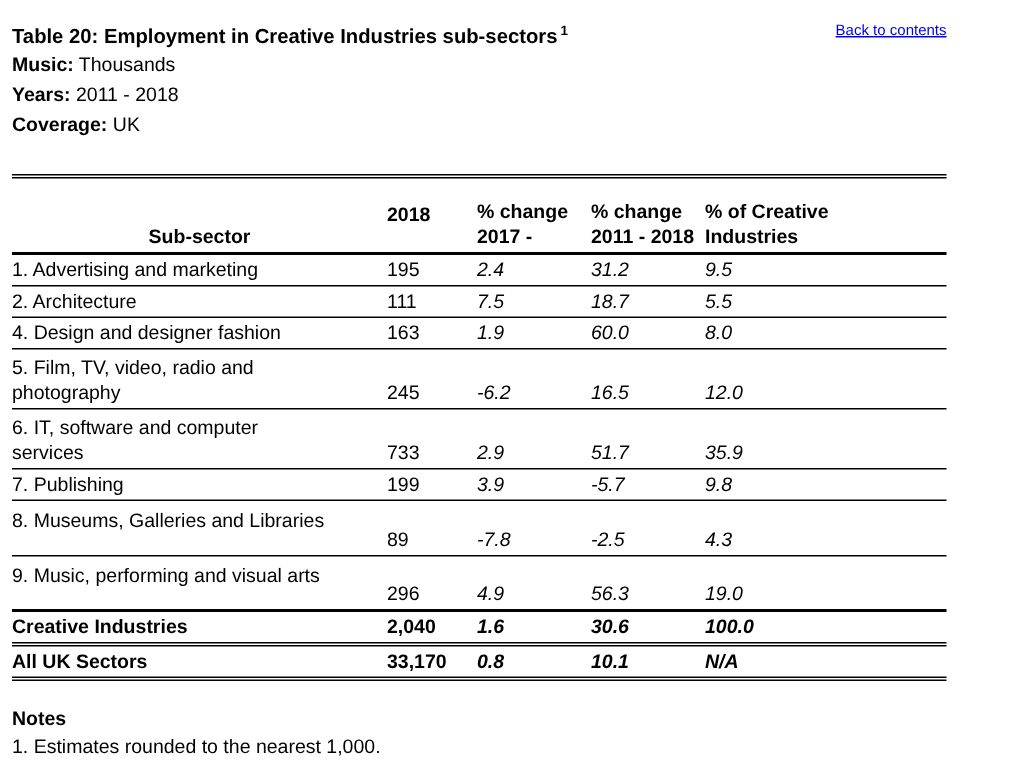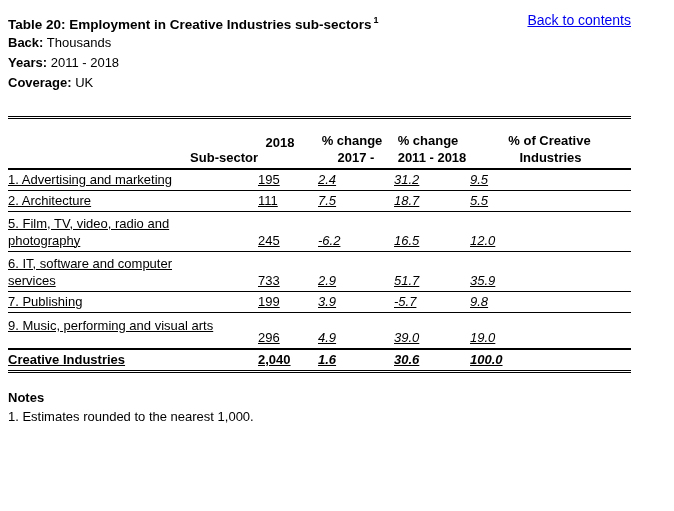--- a/index.html
+++ b/index.html
@@ -31,21 +31,21 @@
     line-height: 17px;
   }
   .doc-title sup {
     font-size: 9px;
     font-weight: bold;
     margin-left: 2px;
   }
   .back-link {
     color: #0000EE;
     text-decoration: underline;
-    font-size: 14px;
+    font-size: 10px;
     line-height: 17px;
     white-space: nowrap;
   }
   .meta-line { line-height: 20px; }
   .meta-label { font-weight: bold; }
 
   
   table.stats {
     border-collapse: collapse;
     table-layout: fixed;
@@ -59,28 +59,28 @@
   col.c-chg1  { width: 76px; }
   col.c-chg2  { width: 76px; }
   col.c-share { width: 161px; }
 
   th, td {
     padding: 1px 0 2px 0;
     font-size: 13px;
     line-height: 17px;
   }
   thead tr { border-bottom: 2.5px solid #000; }
-  thead th { height: 42px; font-weight: bold; vertical-align: bottom; text-align: center; }
-  thead th.label { text-align: right; }
+  thead th { height: 42px; font-weight: bold; vertical-align: bottom; text-align: left; }
+  thead th.label { text-align: center; }
   thead th.year { vertical-align: middle; }
   thead th.year div { padding-right: 16px; }
   .hline1 { padding-right: 8px; }
   .share .hline1 { padding-right: 2px; margin-top: 12px; }
 
-  tbody tr { border-bottom: 1px solid #000; text-decoration: underline; }
+  tbody tr { border-bottom: 1px solid #000; }
   tbody tr.last-data { border-bottom: 2.5px solid #000; }
   tbody tr.total-ci { border-bottom: 3px double #000; }
   tbody tr.total-uk { border-bottom: none; }
 
   td.label {
     text-align: left;
     vertical-align: bottom;
     white-space: pre-line;
   }
   td.num { text-align: left; vertical-align: bottom; }
@@ -100,21 +100,21 @@
 <body>
 
 <div class="page">
 
   <div class="title-row">
     <h1 class="doc-title"><span>Table 20: Employment in Creative Industries sub-sectors</span><sup>1</sup></h1>
     <a href="#" class="back-link">Back to contents</a>
   </div>
 
   <div class="meta">
-    <div class="meta-line"><span class="meta-label">Back:</span>
+    <div class="meta-line"><span class="meta-label">Music:</span>
       <span>Thousands</span></div>
     <div class="meta-line"><span class="meta-label">Years:</span>
       <span>2011 - 2018</span></div>
     <div class="meta-line"><span class="meta-label">Coverage:</span>
       <span>UK</span></div>
   </div>
 
   <table class="stats">
     <colgroup>
       <col class="c-label">
@@ -151,20 +151,27 @@
         <td class="num chg">31.2</td>
         <td class="num chg">9.5</td>
       </tr>
       <tr class="r-normal">
         <td class="label">2. Architecture</td>
         <td class="num">111</td>
         <td class="num chg">7.5</td>
         <td class="num chg">18.7</td>
         <td class="num chg">5.5</td>
       </tr>
+      <tr class="r-normal">
+        <td class="label">4. Design and designer fashion</td>
+        <td class="num">163</td>
+        <td class="num chg">1.9</td>
+        <td class="num chg">60.0</td>
+        <td class="num chg">8.0</td>
+      </tr>
       <tr class="r-wrap">
         <td class="label">5. Film, TV, video, radio and
 photography</td>
         <td class="num">245</td>
         <td class="num chg">-6.2</td>
         <td class="num chg">16.5</td>
         <td class="num chg">12.0</td>
       </tr>
       <tr class="r-wrap">
         <td class="label">6. IT, software and computer
@@ -174,34 +181,48 @@
         <td class="num chg">51.7</td>
         <td class="num chg">35.9</td>
       </tr>
       <tr class="r-normal">
         <td class="label">7. Publishing</td>
         <td class="num">199</td>
         <td class="num chg">3.9</td>
         <td class="num chg">-5.7</td>
         <td class="num chg">9.8</td>
       </tr>
+      <tr class="r-tall">
+        <td class="label">8. Museums, Galleries and Libraries</td>
+        <td class="num">89</td>
+        <td class="num chg">-7.8</td>
+        <td class="num chg">-2.5</td>
+        <td class="num chg">4.3</td>
+      </tr>
       <tr class="r-tall last-data">
         <td class="label">9. Music, performing and visual arts</td>
         <td class="num">296</td>
         <td class="num chg">4.9</td>
-        <td class="num chg">39.0</td>
+        <td class="num chg">56.3</td>
         <td class="num chg">19.0</td>
       </tr>
       <tr class="r-total total-ci">
         <td class="label">Creative Industries</td>
         <td class="num">2,040</td>
         <td class="num chg">1.6</td>
         <td class="num chg">30.6</td>
         <td class="num chg">100.0</td>
       </tr>
+      <tr class="r-total total-uk">
+        <td class="label">All UK Sectors</td>
+        <td class="num">33,170</td>
+        <td class="num chg">0.8</td>
+        <td class="num chg">10.1</td>
+        <td class="num chg">N/A</td>
+      </tr>
     </tbody>
   </table>
 
   <div class="notes">
     <div class="notes-heading">Notes</div>
     <div>1. Estimates rounded to the nearest 1,000.</div>
   </div>
 
 </div>
 

